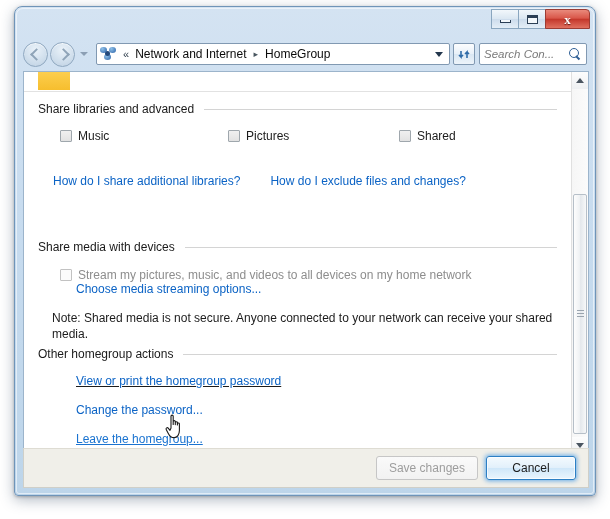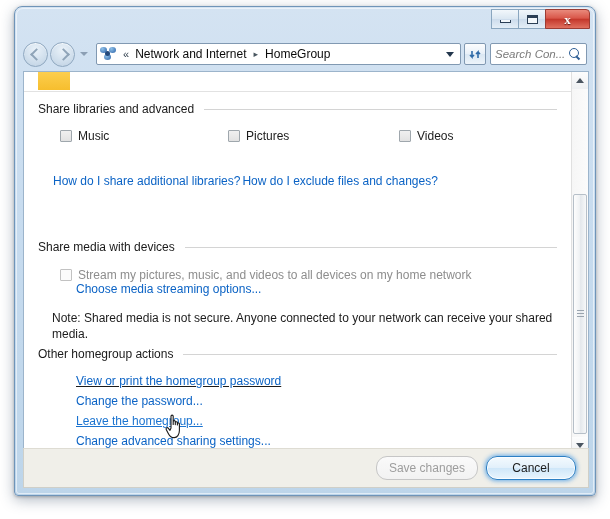--- a/index.html
+++ b/index.html
@@ -204,21 +204,21 @@
     background: linear-gradient(to bottom, #fcfdfe 0%, #e8f0f8 50%, #dae7f3 51%, #edf4fa 100%);
     display: flex;
     align-items: center;
     justify-content: center;
     flex: none;
     color: #24578f;
     font-size: 12px;
     line-height: 1;
   }
   .searchbox {
-    width: 97px;
+    width: 108px;
     height: 22px;
     margin-left: 4px;
     background: #ffffff;
     border: 1px solid #8199b2;
     border-radius: 2px;
     display: flex;
     align-items: center;
     padding: 0 4px;
     flex: none;
   }
@@ -356,31 +356,31 @@
     cursor: pointer;
     white-space: nowrap;
   }
   .link.hover {
     text-decoration: underline;
     color: #1a73d0;
   }
   .link-row {
     display: flex;
     padding-left: 15px;
-    gap: 2px;
+    gap: 30px;
   }
   .link-indent { padding-left: 38px; }
   .note {
     padding-left: 14px;
     font-size: 12px;
     color: #1c1c1c;
     line-height: 16px;
     width: 520px;
   }
-  .action-link { margin-top: 6px; }
+  .action-link { margin-top: 15px; }
 
   
   .scrollbar {
     width: 17px;
     flex: none;
     border-left: 1px solid #e0e0e0;
     background: linear-gradient(to right, #f6f6f6, #fbfbfb);
     position: relative;
   }
   .sb-btn {
@@ -446,21 +446,21 @@
     padding-right: 12px;
     gap: 8px;
   }
   .btn {
     min-width: 90px;
     height: 24px;
     padding: 0 12px;
     font-size: 12px;
     font-family: "Liberation Sans", sans-serif;
     border: 1px solid #9aa3ab;
-    border-radius: 11px;
+    border-radius: 3px;
     background: linear-gradient(to bottom, #fbfbfb 0%, #f2f2f2 48%, #e7e7e7 52%, #f6f6f6 100%);
     color: #1c1c1c;
     display: flex;
     align-items: center;
     justify-content: center;
   }
   .btn.disabled {
     color: #9d9d9d;
     border-color: #c6c6c6;
     background: linear-gradient(to bottom, #fafafa, #f2f2f2);
@@ -557,21 +557,21 @@
           <label class="cb-item cb-col2">
             <span class="checkbox"></span>
             <span>Music</span>
           </label>
           <label class="cb-item cb-col1">
             <span class="checkbox"></span>
             <span>Pictures</span>
           </label>
           <label class="cb-item">
             <span class="checkbox"></span>
-            <span>Videos</span>
+            <span>Shared</span>
           </label>
         </div>
 
         <div class="cb-row">
         </div>
 
         <div class="link-row" style="margin-top:18px;">
           <a class="link">How do I share additional libraries?</a>
           <a class="link">How do I exclude files and changes?</a>
         </div>

